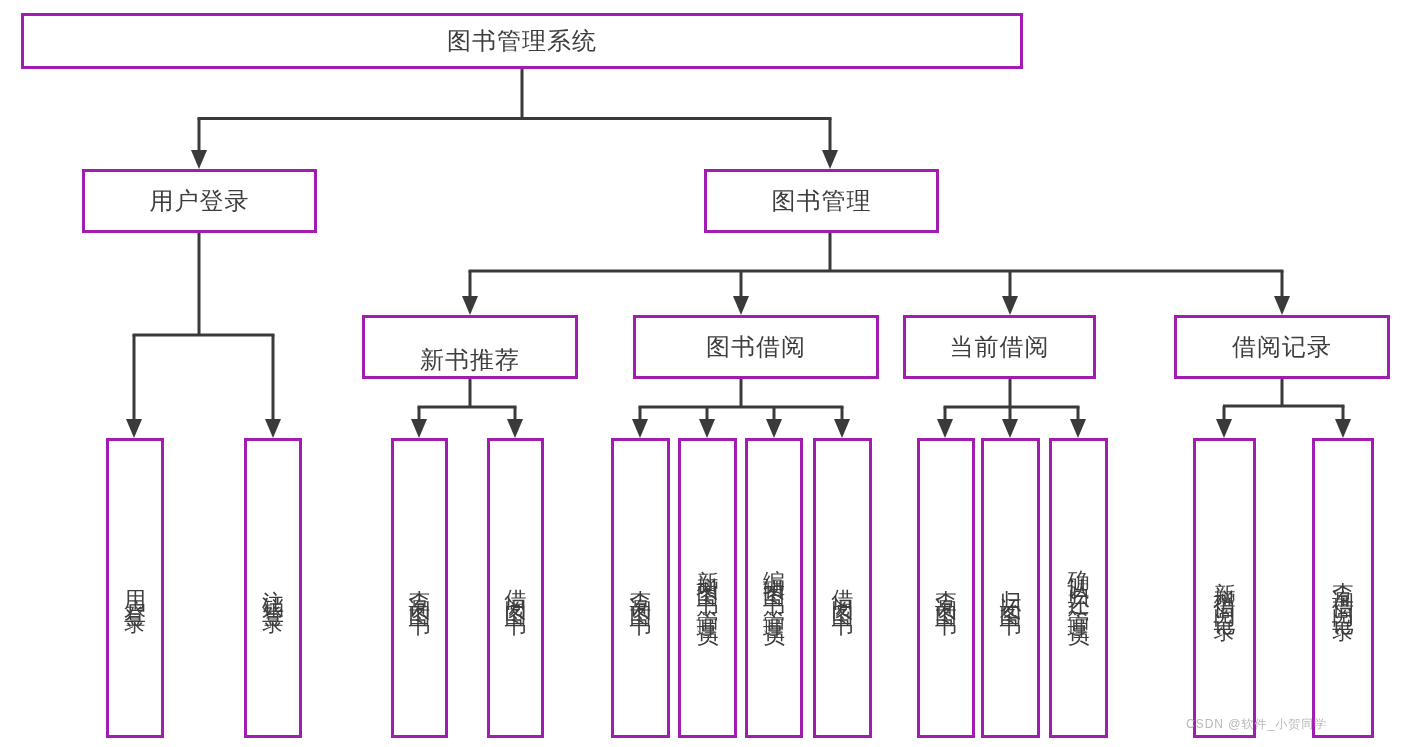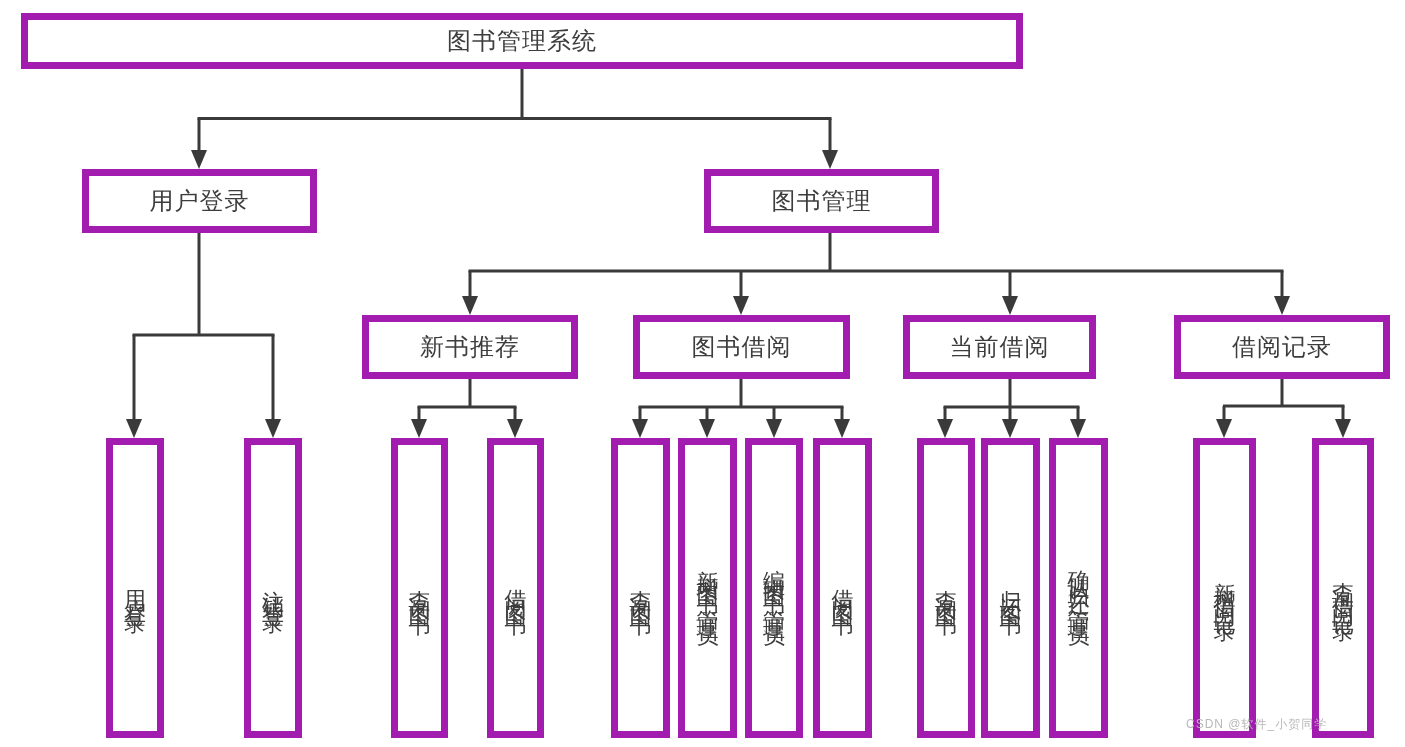--- a/index.html
+++ b/index.html
@@ -7,21 +7,21 @@
     position:relative;
     width:1405px;height:747px;
     background:#ffffff;
     font-family:"Liberation Sans", sans-serif;
     overflow:hidden;
   }
   #wires{position:absolute;left:0;top:0;}
   .node{
     position:absolute;
     box-sizing:border-box;
-    border:7px solid #a21caf;
+    border:3px solid #a21caf;
     background:#ffffff;
     display:flex;
     align-items:center;
     justify-content:center;
     color:#3d3d3d;
     font-size:24px;
     letter-spacing:1px;
     z-index:2;
   }
   .node.leaf span{
@@ -119,24 +119,24 @@
     <span>图书管理系统</span>
   </div>
 
   <div class="node" style="left:82px;top:169px;width:235px;height:64px;">
     <span>用户登录</span>
   </div>
   <div class="node" style="left:704px;top:169px;width:235px;height:64px;">
     <span>图书管理</span>
   </div>
 
-  <div class="node" style="left:362px;top:315px;width:216px;height:64px;">
+  <div class="node" style="left:362px;top:315px;width:216px;height:64px;align-items:flex-end;">
     <span>新书推荐</span>
   </div>
-  <div class="node" style="left:633px;top:315px;width:217px;height:64px;">
+  <div class="node" style="left:633px;top:315px;width:246px;height:64px;">
     <span>图书借阅</span>
   </div>
   <div class="node" style="left:903px;top:315px;width:193px;height:64px;">
     <span>当前借阅</span>
   </div>
   <div class="node" style="left:1174px;top:315px;width:216px;height:64px;">
     <span>借阅记录</span>
   </div>
 
   <div class="node leaf" style="left:106px;top:438px;width:58px;height:300px;">

